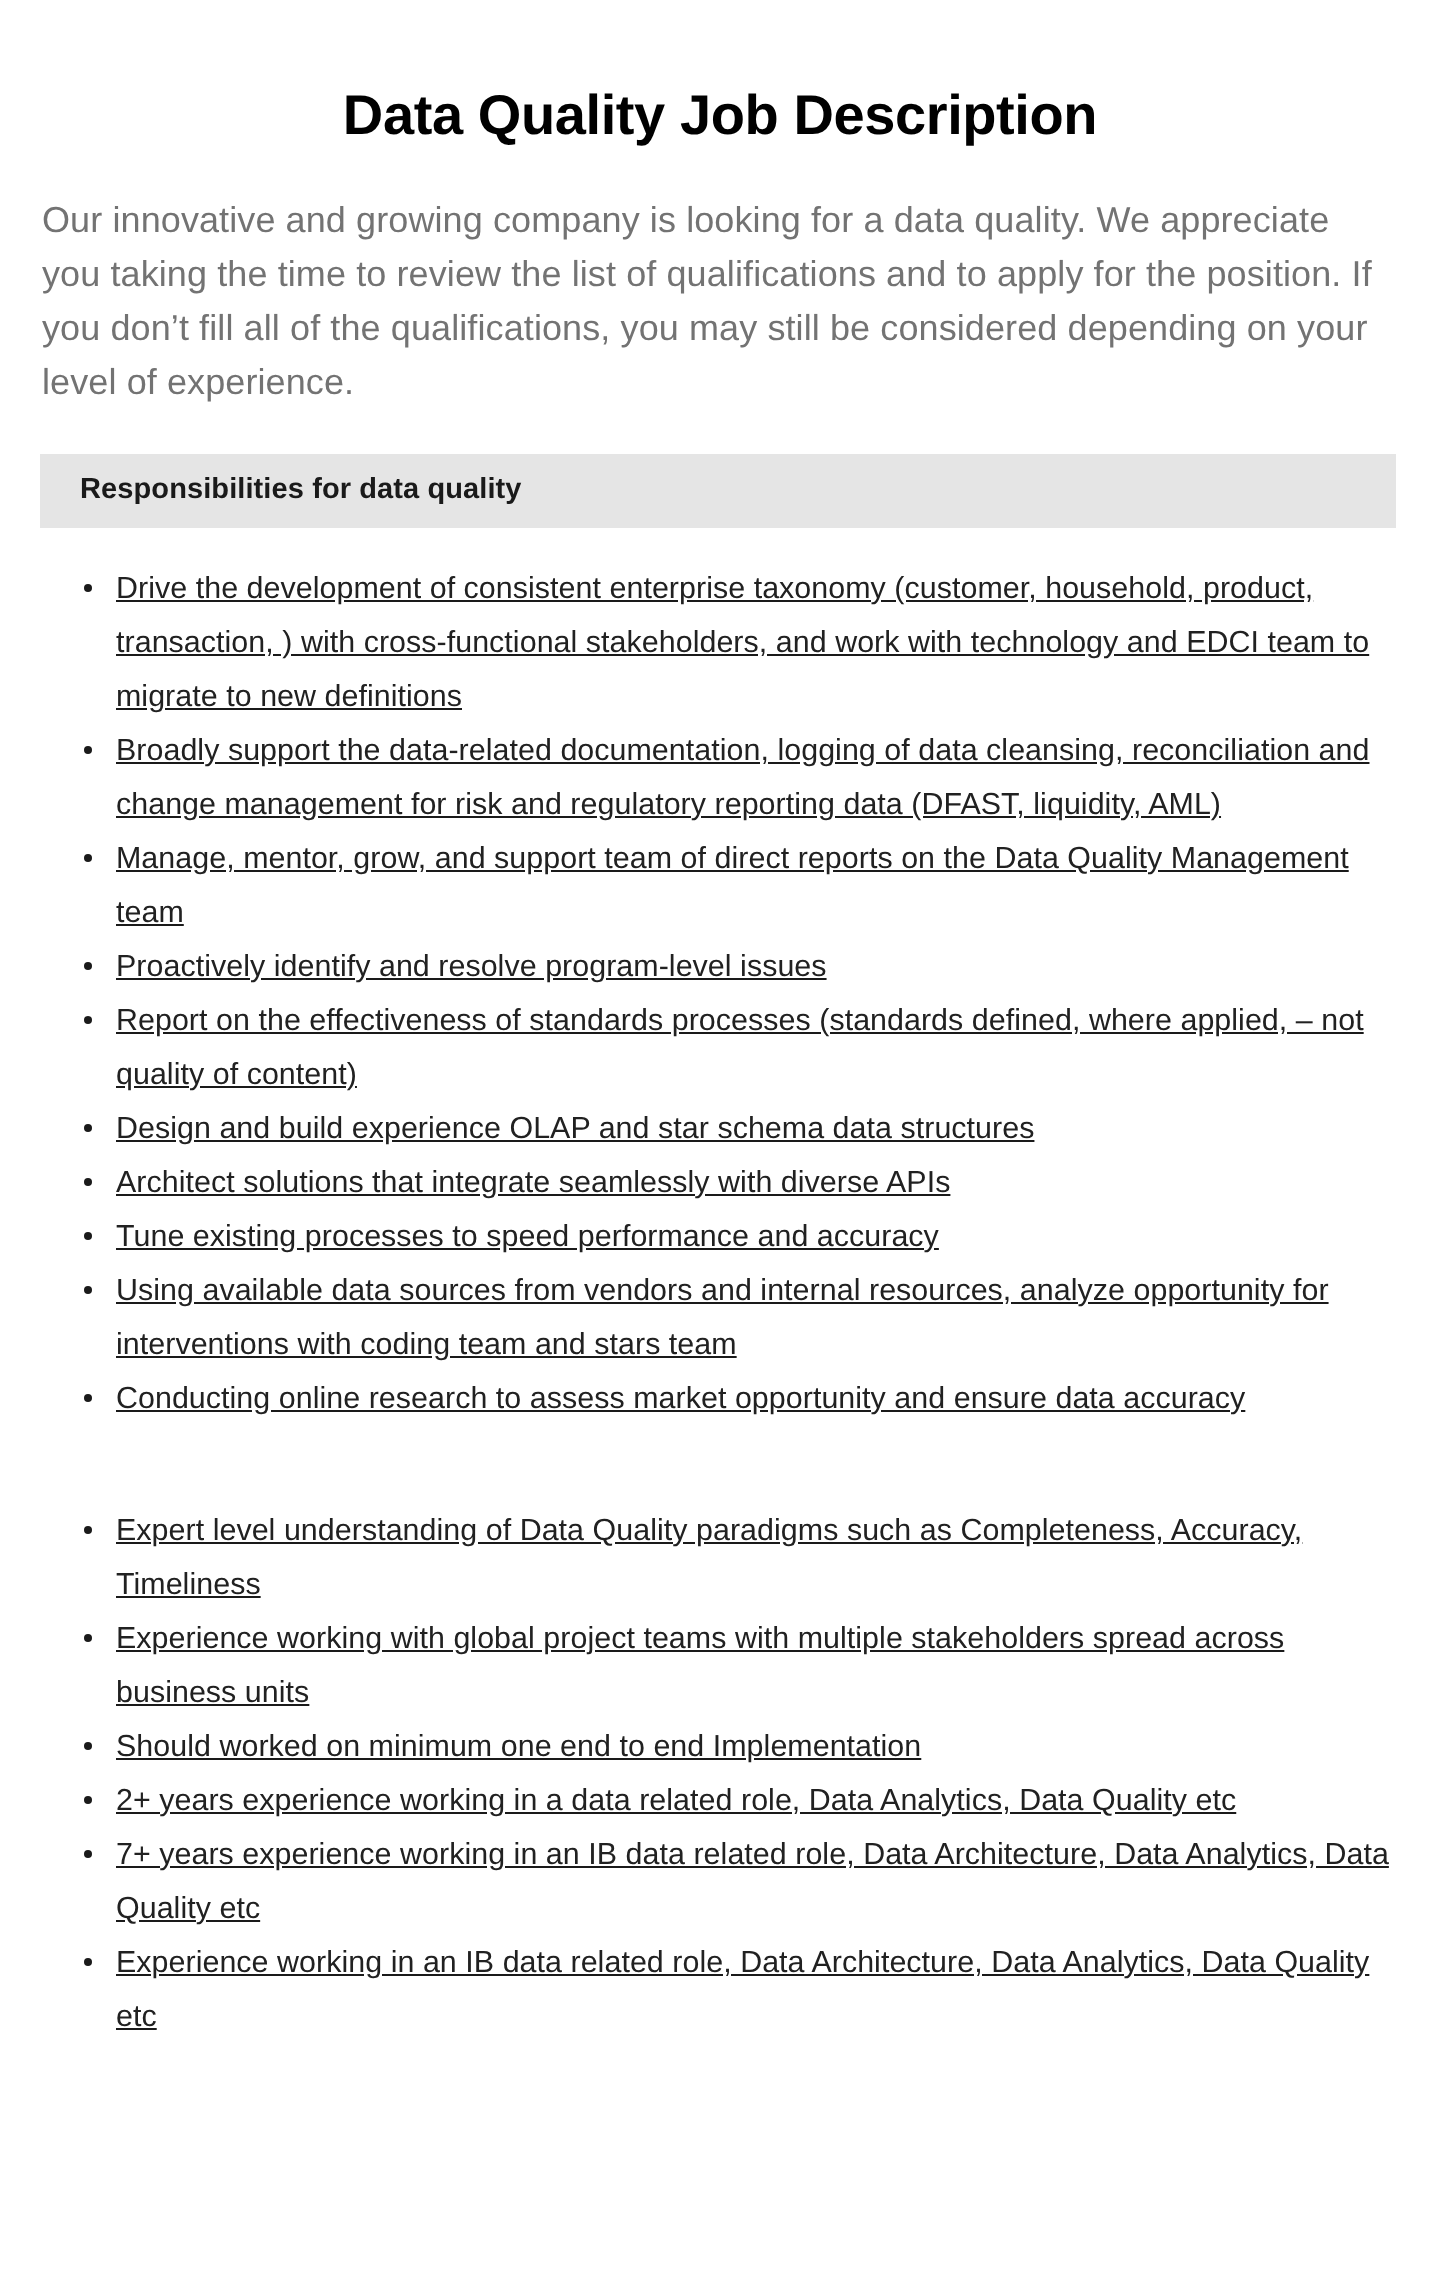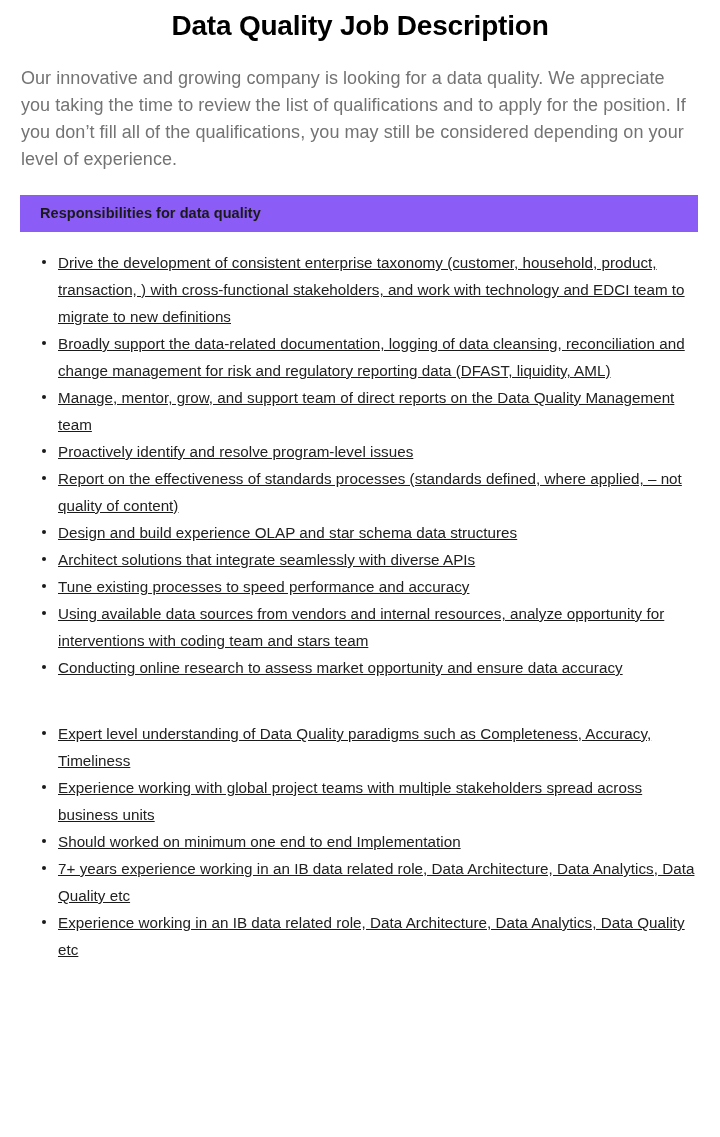--- a/index.html
+++ b/index.html
@@ -13,20 +13,21 @@
     font-family: "Liberation Sans", sans-serif;
     color: #1a1a1a;
     -webkit-font-smoothing: antialiased;
   }
 
   .page {
     width: 720px;
     box-sizing: border-box;
     padding: 0;
     position: relative;
+    margin-top: 32px;
   }
 
   .doc-title {
     text-align: center;
     font-size: 28px;
     font-weight: bold;
     letter-spacing: -0.2px;
     color: #000000;
     margin: 0;
     padding: 8px 20px 0 20px;
@@ -45,21 +46,21 @@
   .section {
     margin: 0;
     padding: 0;
   }
   .section-gap {
     height: 22px;
   }
 
   .section-header {
     margin: 0 22px 0 20px;
-    background: #8b5cf6;
+    background: #e5e5e5;
     height: 37px;
     display: flex;
     align-items: center;
     padding: 0 0 0 20px;
     box-sizing: border-box;
   }
   .section-header .section-title {
     font-size: 14.5px;
     font-weight: bold;
     color: #1a1a1a;
@@ -125,20 +126,21 @@
           <li>Using available data sources from vendors and internal resources, analyze opportunity for interventions with coding team and stars team</li>
           <li>Conducting online research to assess market opportunity and ensure data accuracy</li>
         </ul>
       </div>
       <div class="section-gap"></div>
       <div class="section">
         <ul class="bullets">
           <li>Expert level understanding of Data Quality paradigms such as Completeness, Accuracy, Timeliness</li>
           <li>Experience working with global project teams with multiple stakeholders spread across business units</li>
           <li>Should worked on minimum one end to end Implementation</li>
+          <li>2+ years experience working in a data related role, Data Analytics, Data Quality etc</li>
           <li>7+ years experience working in an IB data related role, Data Architecture, Data Analytics, Data Quality etc</li>
           <li>Experience working in an IB data related role, Data Architecture, Data Analytics, Data Quality etc</li>
         </ul>
       </div>
     </div>
 
   <div class="tail-gap"></div>
 
 </div>
 

